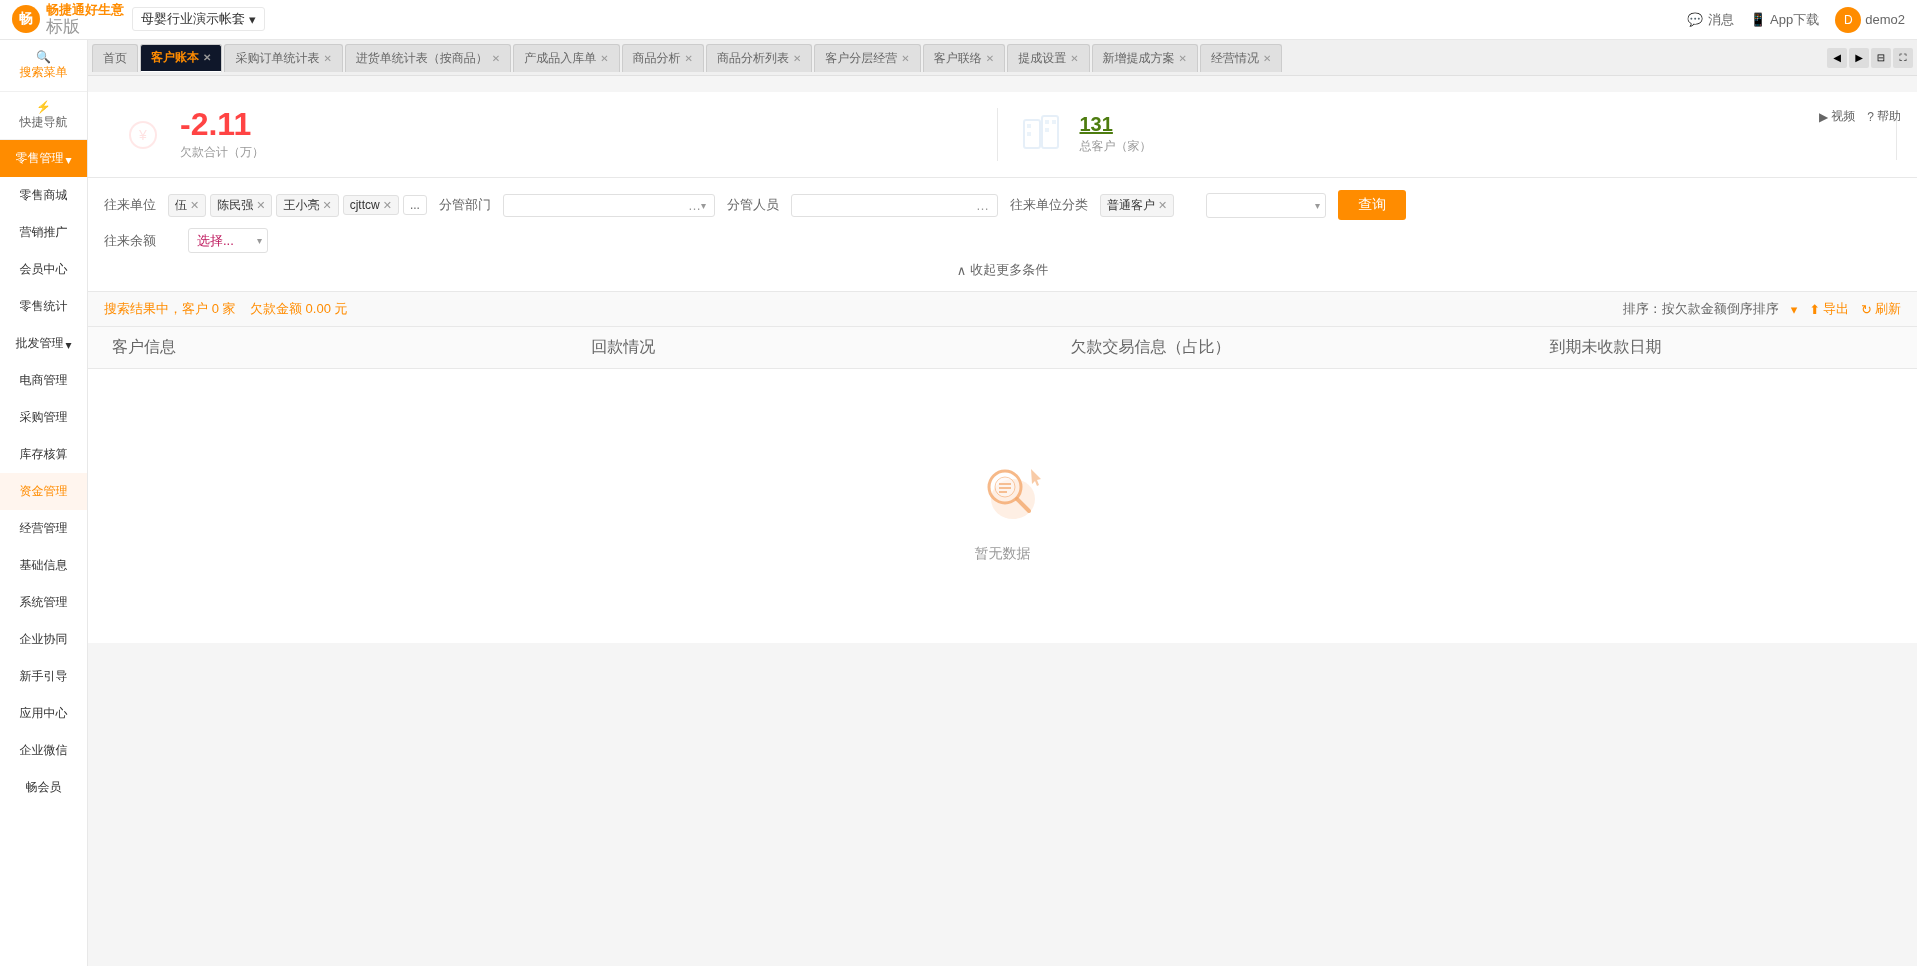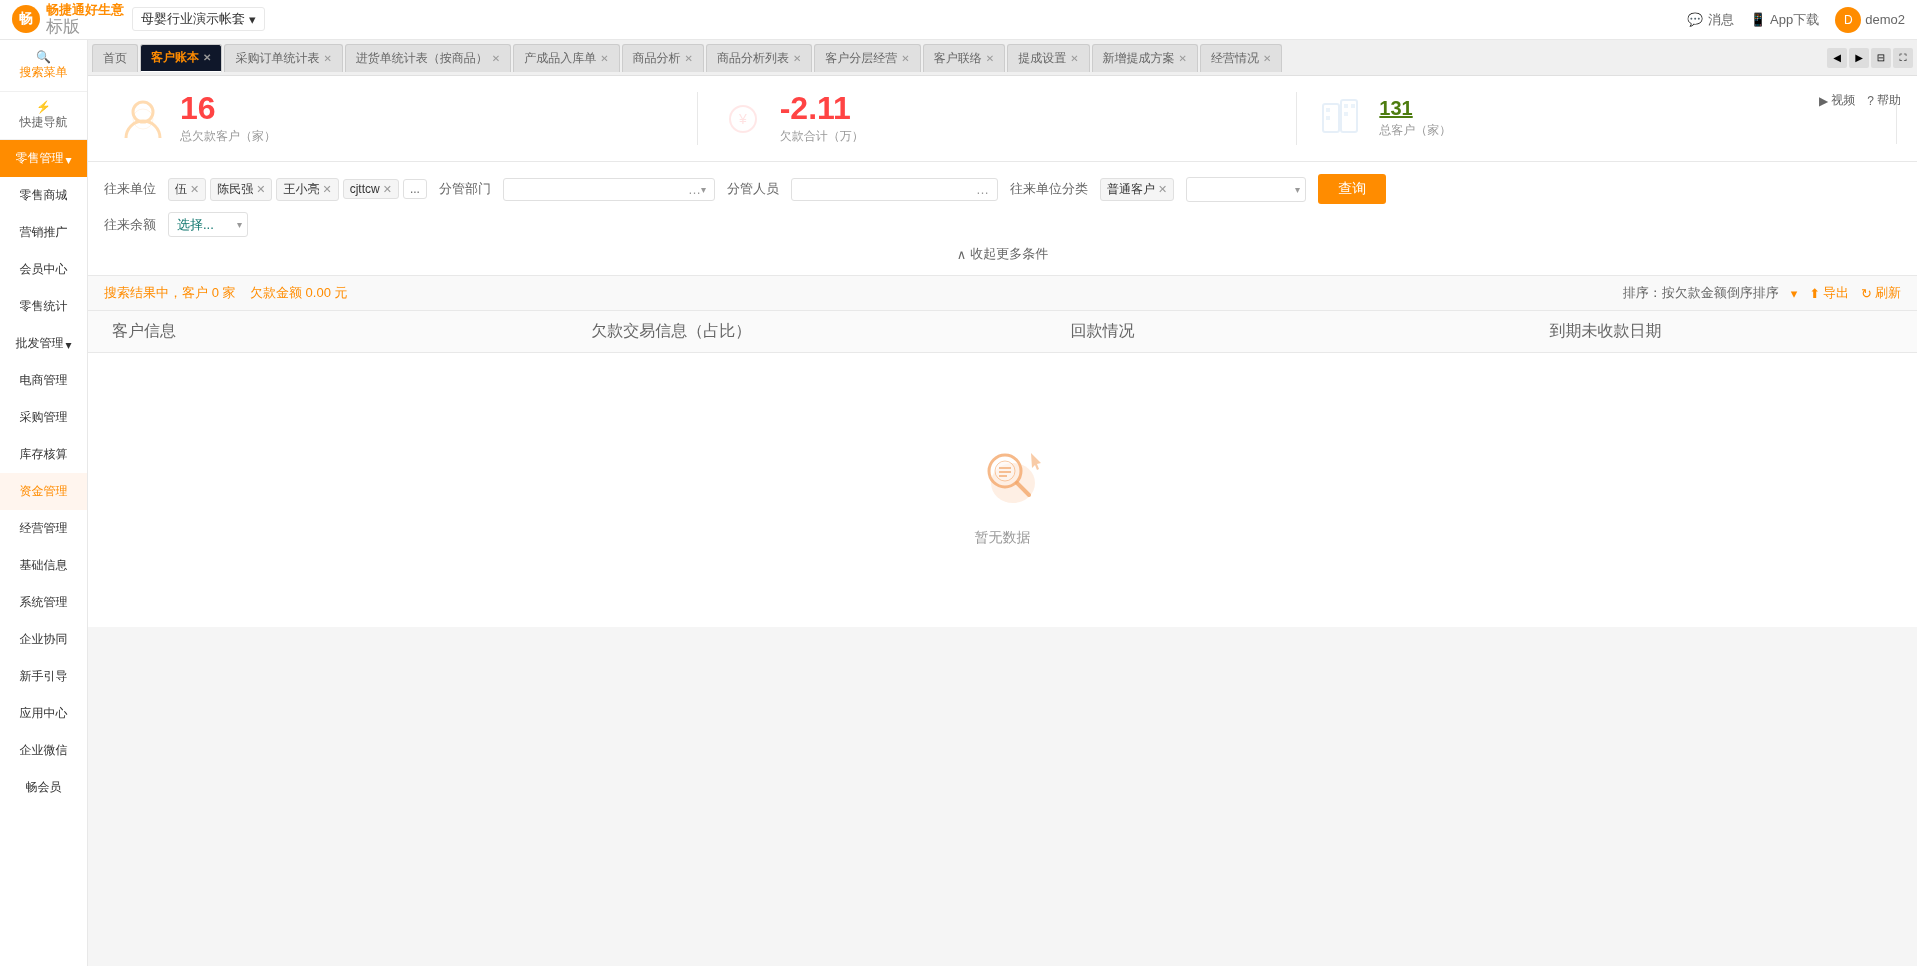--- a/index.html
+++ b/index.html
@@ -21,21 +21,21 @@
     
     .sidebar { width: 88px; background: #fff; border-right: 1px solid #e8e8e8; display: flex; flex-direction: column; flex-shrink: 0; overflow-y: auto; }
     .sidebar-search { padding: 10px 8px; font-size: 12px; color: #ff8c00; text-align: center; cursor: pointer; border-bottom: 1px solid #f0f0f0; }
     .sidebar-nav { padding: 8px 0; font-size: 12px; color: #666; text-align: center; cursor: pointer; border-bottom: 1px solid #f0f0f0; }
     .sidebar-item { padding: 10px 4px; font-size: 12px; color: #333; text-align: center; cursor: pointer; }
     .sidebar-item.active { background: #ff8c00; color: white; }
     .sidebar-item.active-light { color: #ff8c00; background: #fff5ee; }
     .sidebar-item-with-arrow { display: flex; align-items: flex-end; justify-content: center; gap: 2px; }
 
     
-    .content-area { flex: 1; display: flex; flex-direction: column; overflow: hidden; }
+    .content-area { flex: 1; display: flex; flex-direction: column; overflow: hidden; gap: 16px; }
 
     
     .tab-bar { height: 36px; background: #f0f0f0; display: flex; align-items: center; padding: 0 4px; overflow: hidden; flex-shrink: 0; border-bottom: 1px solid #e0e0e0; }
     .tab { display: flex; align-items: center; gap: 4px; padding: 0 10px; height: 28px; font-size: 12px; color: #666; background: #e0e0e0; border-radius: 3px 3px 0 0; cursor: pointer; margin-right: 2px; white-space: nowrap; border: 1px solid #ccc; border-bottom: none; }
     .tab.active { background: #0f172a; color: #ff8c00; font-weight: bold; border-bottom: 1px solid white; }
     .tab .close-btn { font-size: 10px; color: #999; cursor: pointer; }
     .tab-arrows { display: flex; gap: 2px; margin-left: auto; }
     .tab-arrow { width: 20px; height: 20px; background: #ddd; border: none; cursor: pointer; border-radius: 2px; display: flex; align-items: center; justify-content: center; font-size: 10px; }
 
     
@@ -58,21 +58,21 @@
     .stat-help-item { display: flex; align-items: center; gap: 3px; cursor: pointer; }
 
     
     .filter-area { background: white; padding: 12px 16px; border-bottom: 1px solid #e8e8e8; }
     .filter-row { display: flex; align-items: center; gap: 12px; flex-wrap: wrap; margin-bottom: 8px; }
     .filter-label { font-size: 13px; color: #666; white-space: nowrap; }
     .filter-tags { display: flex; align-items: center; gap: 4px; flex-wrap: wrap; }
     .filter-tag { display: flex; align-items: center; gap: 3px; padding: 2px 6px; background: #f5f5f5; border: 1px solid #e0e0e0; border-radius: 3px; font-size: 12px; color: #333; }
     .filter-tag .remove { cursor: pointer; color: #999; font-size: 11px; }
     .filter-more { color: #666; cursor: pointer; font-size: 12px; border: 1px solid #e0e0e0; padding: 2px 6px; border-radius: 3px; }
-    .filter-select { border: 1px solid #e0e0e0; border-radius: 3px; padding: 4px 24px 4px 8px; font-size: 13px; color: #0f766e; background: white; appearance: none; cursor: pointer; min-width: 120px; position: relative; }
+    .filter-select { border: 1px solid #e0e0e0; border-radius: 3px; padding: 4px 24px 4px 8px; font-size: 13px; color: #be185d; background: white; appearance: none; cursor: pointer; min-width: 120px; position: relative; margin-left: 20px; }
     .filter-select-wrap { position: relative; display: inline-flex; align-items: center; }
     .filter-select-arrow { position: absolute; right: 6px; color: #999; font-size: 10px; pointer-events: none; }
     .filter-input-wrap { display: flex; align-items: center; border: 1px solid #e0e0e0; border-radius: 3px; padding: 3px 8px; min-width: 200px; }
     .filter-input { border: none; outline: none; font-size: 13px; flex: 1; }
     .filter-dots { color: #999; cursor: pointer; }
     .collapse-btn { display: flex; align-items: center; gap: 4px; font-size: 13px; color: #666; cursor: pointer; justify-content: center; margin-top: 4px; }
 
     
     .results-bar { background: #f9f9f9; padding: 8px 16px; display: flex; align-items: center; justify-content: space-between; border-bottom: 1px solid #e8e8e8; }
     .results-info { font-size: 13px; color: #666; }
@@ -253,33 +253,20 @@
         <button class="tab-arrow">◀</button>
         <button class="tab-arrow">▶</button>
         <button class="tab-arrow">⊟</button>
         <button class="tab-arrow">⛶</button>
       </div>
     </div>
 
     <div class="page-content">
 
       <div class="stats-bar">
-        <div class="stat-item">
-          <div class="stat-icon stat-icon-orange">
-            <svg width="50" height="50" viewBox="0 0 50 50" fill="none" xmlns="http://www.w3.org/2000/svg">
-              <circle cx="25" cy="18" r="10" stroke="#ff8c00" stroke-width="3" fill="none"></circle>
-              <path d="M8 44c0-9.4 7.6-17 17-17s17 7.6 17 17" stroke="#ff8c00" stroke-width="3" fill="none"></path>
-              <circle cx="25" cy="25" r="10" stroke="#ff8c00" stroke-width="1" fill="none" opacity="0.3"></circle>
-            </svg>
-          </div>
-          <div class="stat-values">
-            <span class="stat-number">16</span>
-            <span class="stat-label">总欠款客户（家）</span>
-          </div>
-        </div>
         <div class="stat-item">
           <div class="stat-icon stat-icon-red">
             <svg width="50" height="50" viewBox="0 0 50 50" fill="none">
               <rect x="12" y="12" width="26" height="26" rx="13" stroke="#ff6666" stroke-width="2" fill="none" opacity="0.5"></rect>
               <text x="25" y="30" text-anchor="middle" fill="#ff6666" font-size="14" opacity="0.6">¥</text>
             </svg>
           </div>
           <div class="stat-values">
             <span class="stat-number">-2.11</span>
             <span class="stat-label">欠款合计（万）</span>
@@ -403,22 +390,22 @@
           <div class="action-btn">
             <span>↻</span>
             <span>刷新</span>
           </div>
         </div>
       </div>
 
       <div class="table-area">
         <div class="table-header">
           <div>客户信息</div>
+          <div>回款情况</div>
           <div>欠款交易信息（占比）</div>
-          <div>回款情况</div>
           <div>到期未收款日期</div>
         </div>
 
         <div class="empty-state">
           <div class="empty-icon">
             <svg width="100" height="80" viewBox="0 0 100 80" xmlns="http://www.w3.org/2000/svg">
 
               <ellipse cx="50" cy="50" rx="22" ry="20" fill="#fde8d8" opacity="0.7"></ellipse>
               <circle cx="42" cy="38" r="16" fill="none" stroke="#f4a86c" stroke-width="3" opacity="0.8"></circle>
               <circle cx="42" cy="38" r="10" fill="#fff8f4" stroke="#f4a86c" stroke-width="1" opacity="0.6"></circle>

